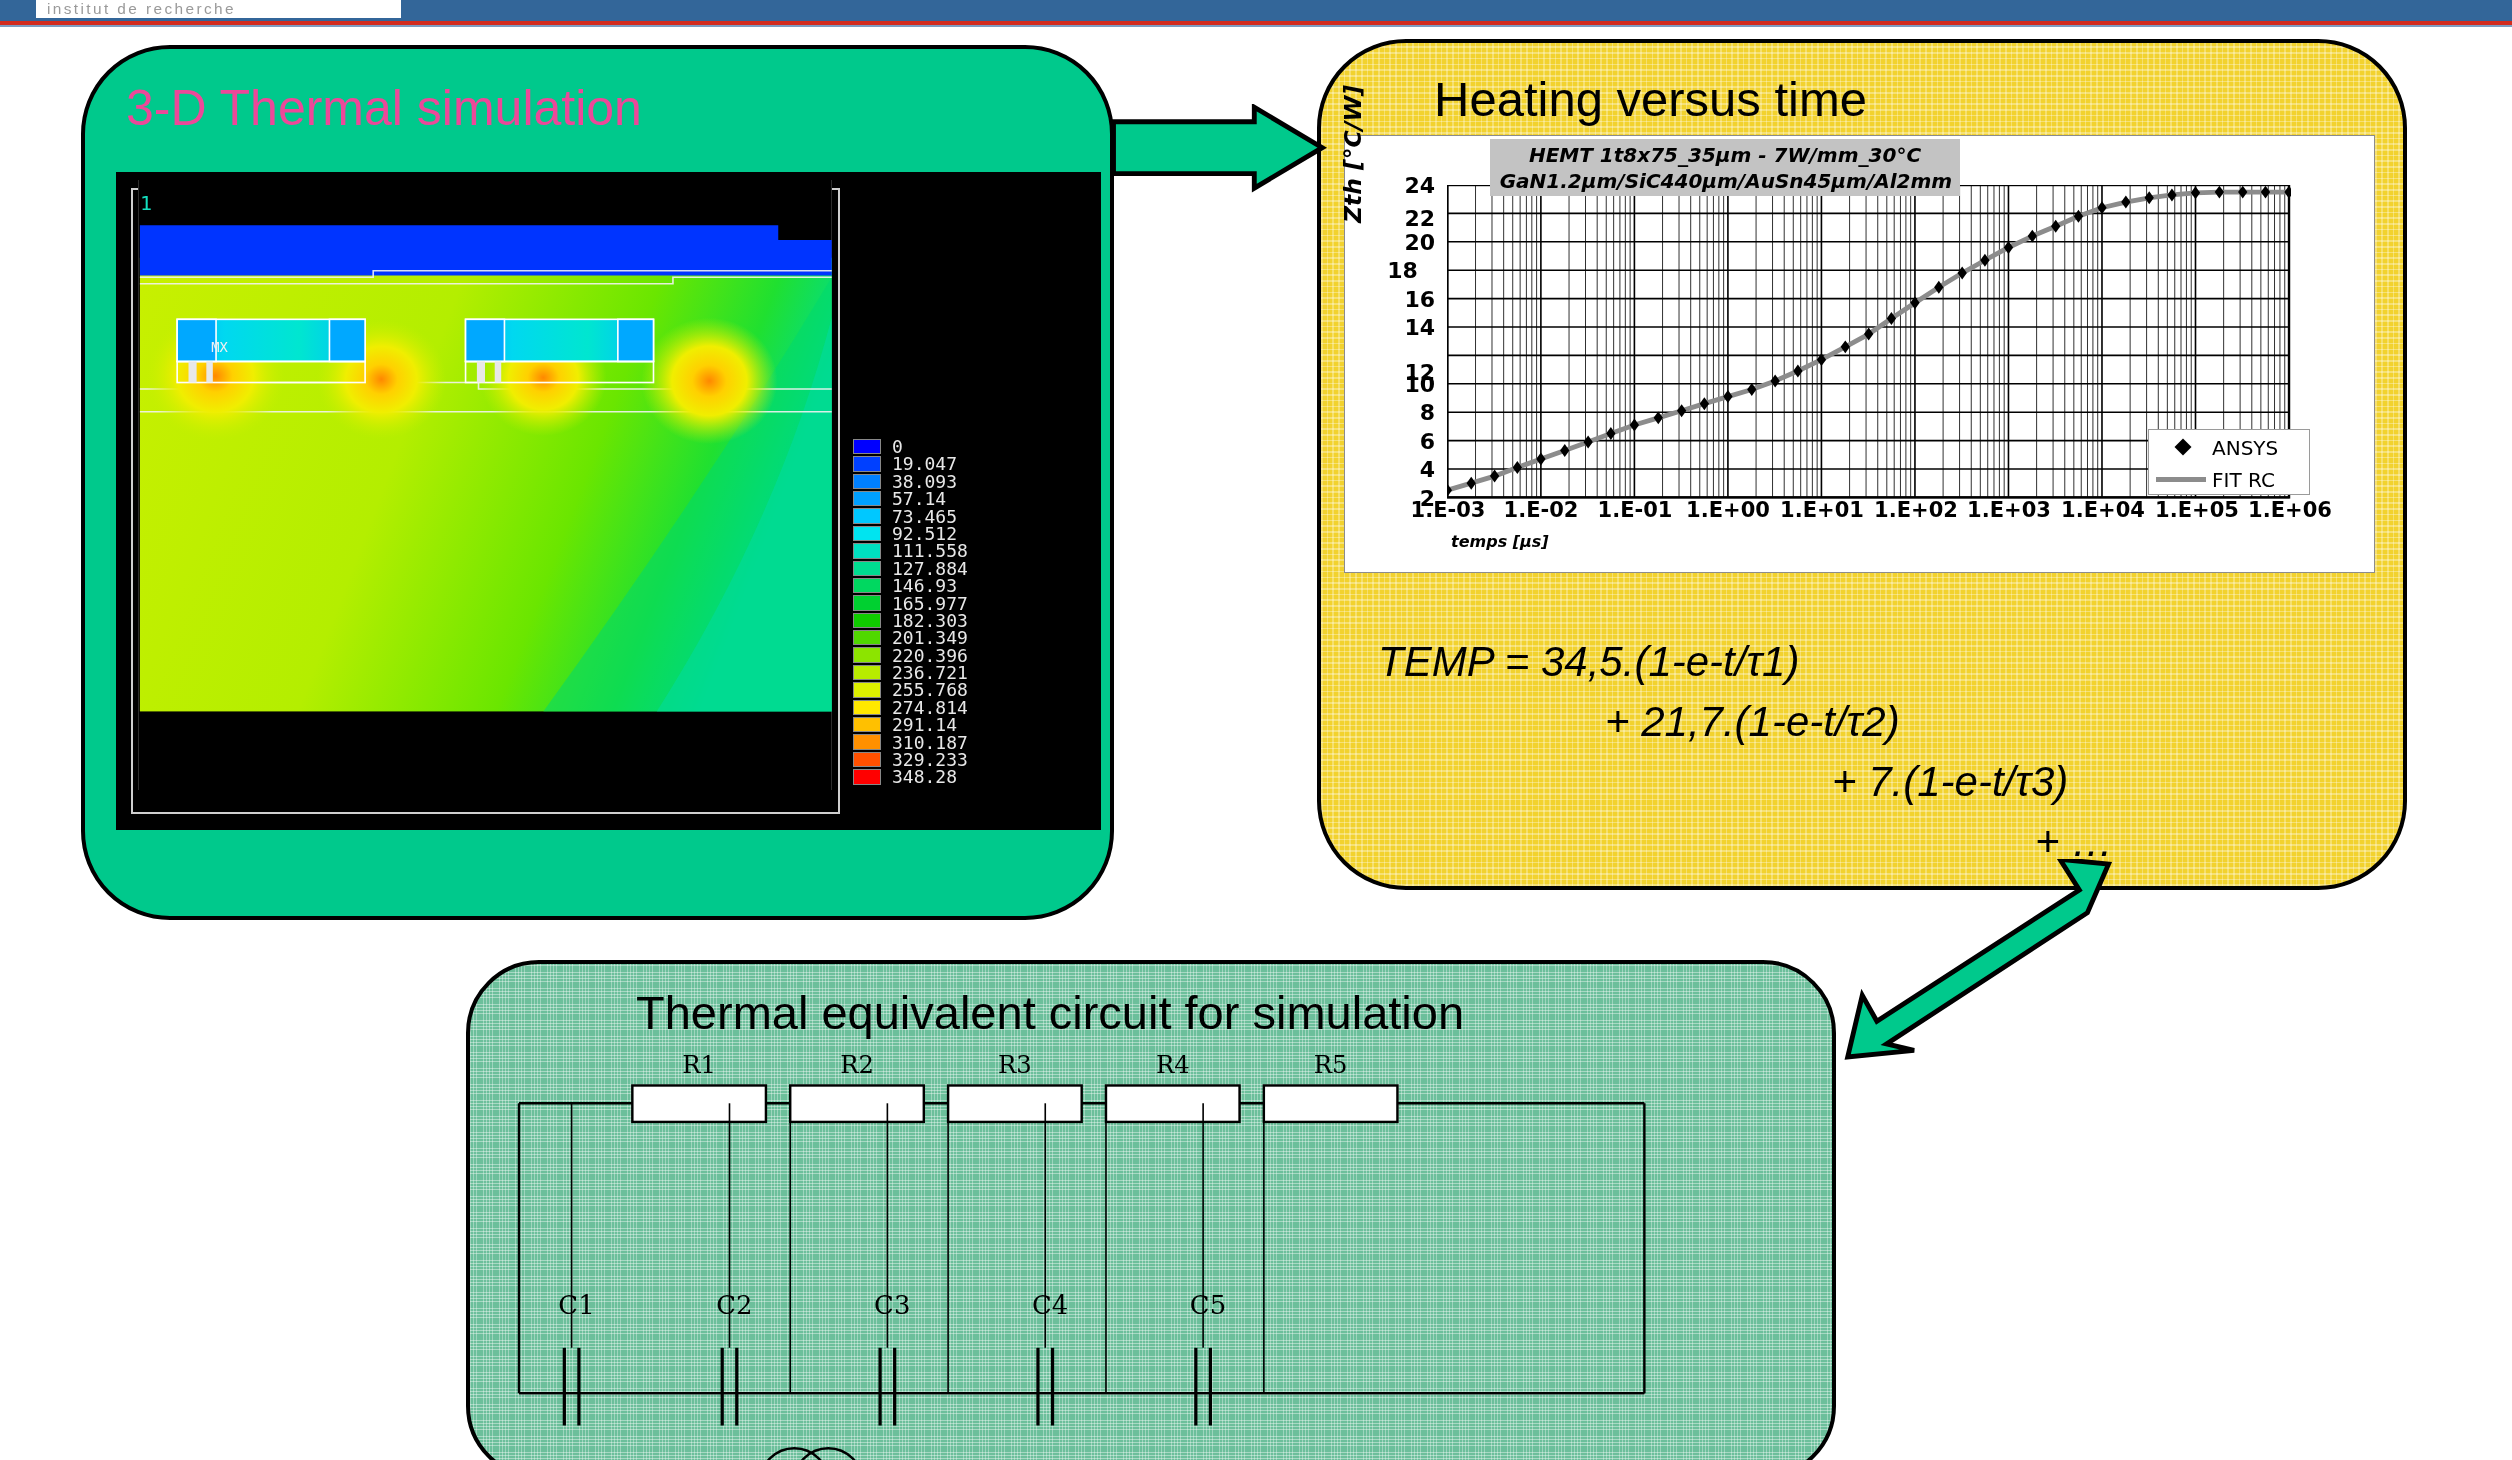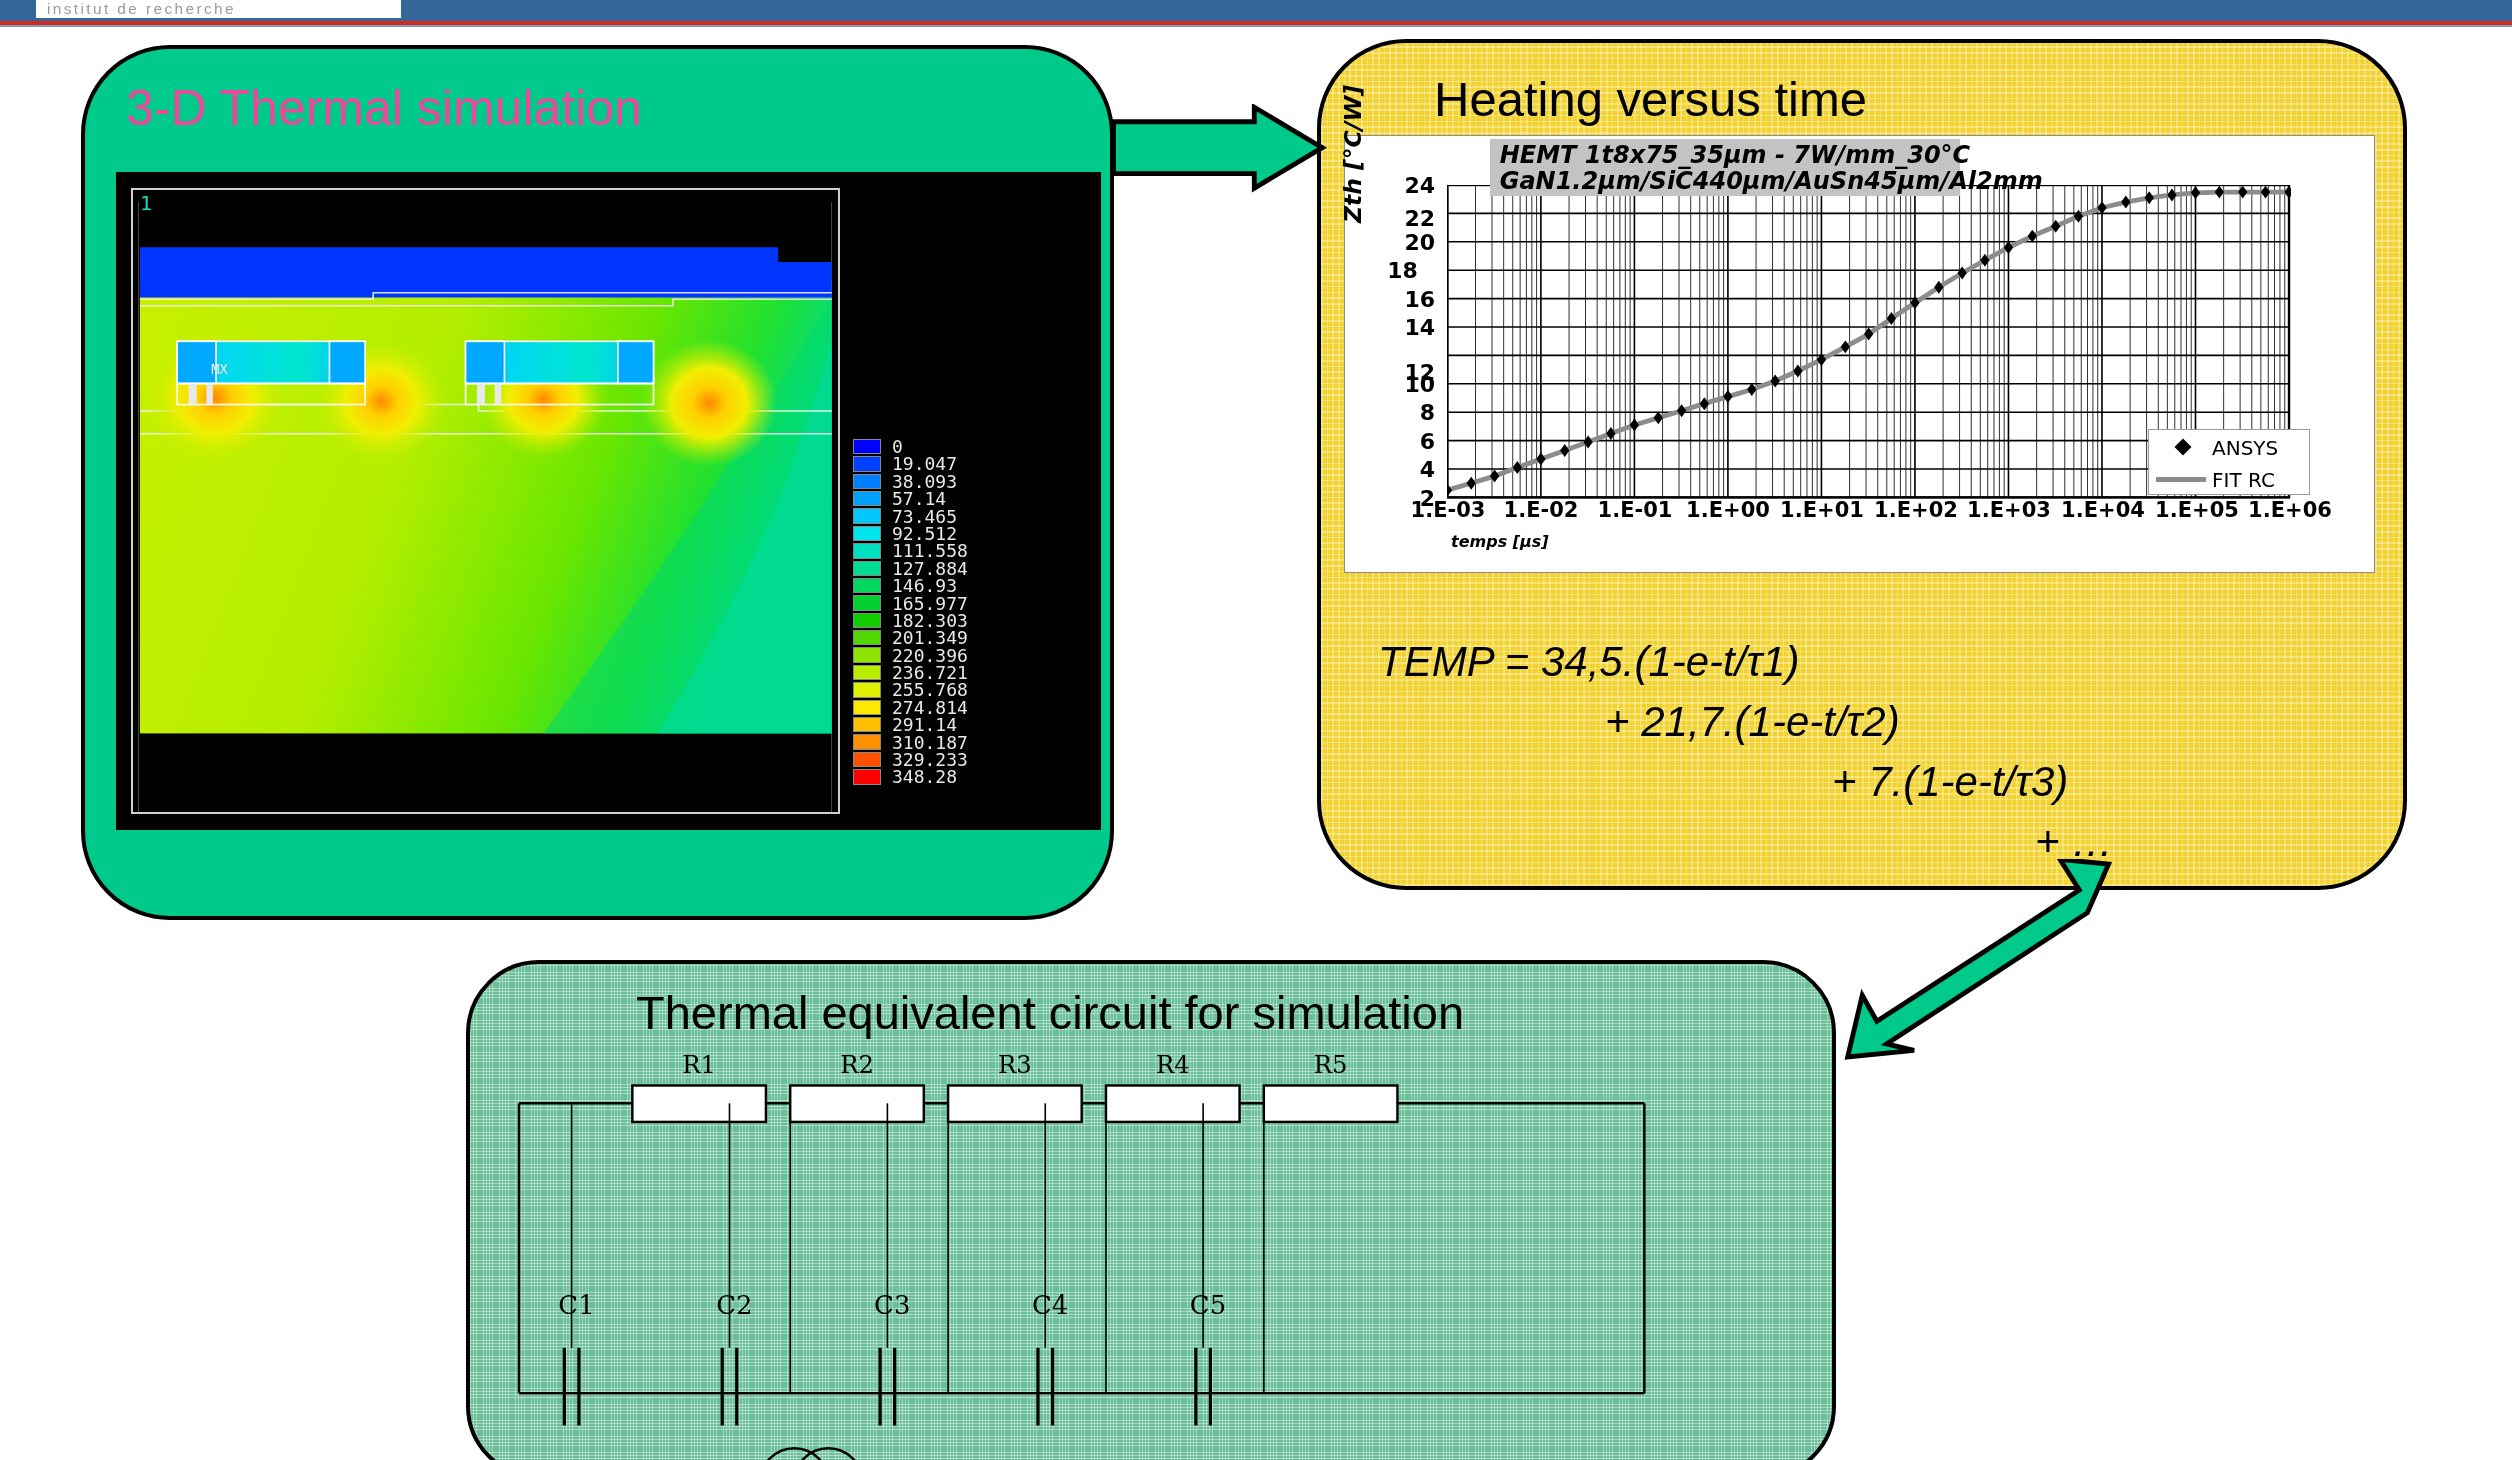--- a/index.html
+++ b/index.html
@@ -29,38 +29,38 @@
   #ansys-info{position:absolute;left:737px;top:16px;width:243px;
      font-family:"DejaVu Sans Mono",monospace;font-size:18px;line-height:18.3px;
      color:#e8e8e8;white-space:pre;}
   #ansys-scale{position:absolute;left:737px;top:266px;width:243px;}
   .scale-row{position:relative;height:17.4px;}
   .scale-sw{position:absolute;left:0;top:0.8px;width:27.6px;height:15.4px;border:0.8px solid #888;box-sizing:border-box;}
   .scale-val{position:absolute;left:39px;top:0;font-family:"DejaVu Sans Mono",monospace;
      font-size:18px;line-height:17.4px;color:#e8e8e8;white-space:pre;}
 
   
-  #thermal-art{position:absolute;left:22px;top:30px;width:694px;height:610px;overflow:hidden;background:#fef9c3;}
+  #thermal-art{position:absolute;left:22px;top:8px;width:694px;height:610px;overflow:hidden;background:#a3a3a3;}
 
   
   #panel-heat{position:absolute;left:1317px;top:39px;width:1090px;height:851px;
      border:4px solid #000;border-radius:89px;box-sizing:border-box;
      background-color:#f2d22e;
      background-image:
        repeating-linear-gradient(0deg,rgba(255,255,255,.34) 0 1.6px,rgba(255,255,255,0) 1.6px 5.7px),
        repeating-linear-gradient(90deg,rgba(255,255,255,.30) 0 1.6px,rgba(255,255,255,0) 1.6px 5.7px);}
   #heat-title{position:absolute;left:1434px;top:71px;font-size:49px;color:#000;white-space:nowrap;}
 
   
   #chart-card{position:absolute;left:1344px;top:135px;width:1031px;height:438px;
      background:#fff;border:1.6px solid #8c8c8c;box-sizing:border-box;}
   #chart-title-box{position:absolute;left:1490px;top:139px;width:470px;height:57px;
      background:#c3c3c3;padding:3.2px 9.7px 1.6px 9.7px;box-sizing:border-box;z-index:6;}
   .chart-title-line{font-family:"DejaVu Sans",sans-serif;font-style:italic;font-weight:bold;
-     font-size:24px;line-height:26px;color:#000;white-space:nowrap;text-align:center;}
+     font-size:20px;line-height:26px;color:#000;white-space:nowrap;text-align:center;}
 
   #ylabel{position:absolute;left:1339px;top:243px;width:178px;
      transform:rotate(-90deg);transform-origin:left top;
      font-family:"DejaVu Sans",sans-serif;font-weight:bold;font-style:italic;
      font-size:23.5px;color:#000;text-align:center;white-space:nowrap;}
   #xlabel{position:absolute;left:1451px;top:532px;width:843px;text-align:left;
      font-family:"DejaVu Sans",sans-serif;font-weight:bold;font-style:italic;
      font-size:16px;color:#000;}
   .ytick{position:absolute;right:0;width:65px;text-align:right;
      font-family:"DejaVu Sans",sans-serif;font-weight:bold;font-size:22px;color:#000;

